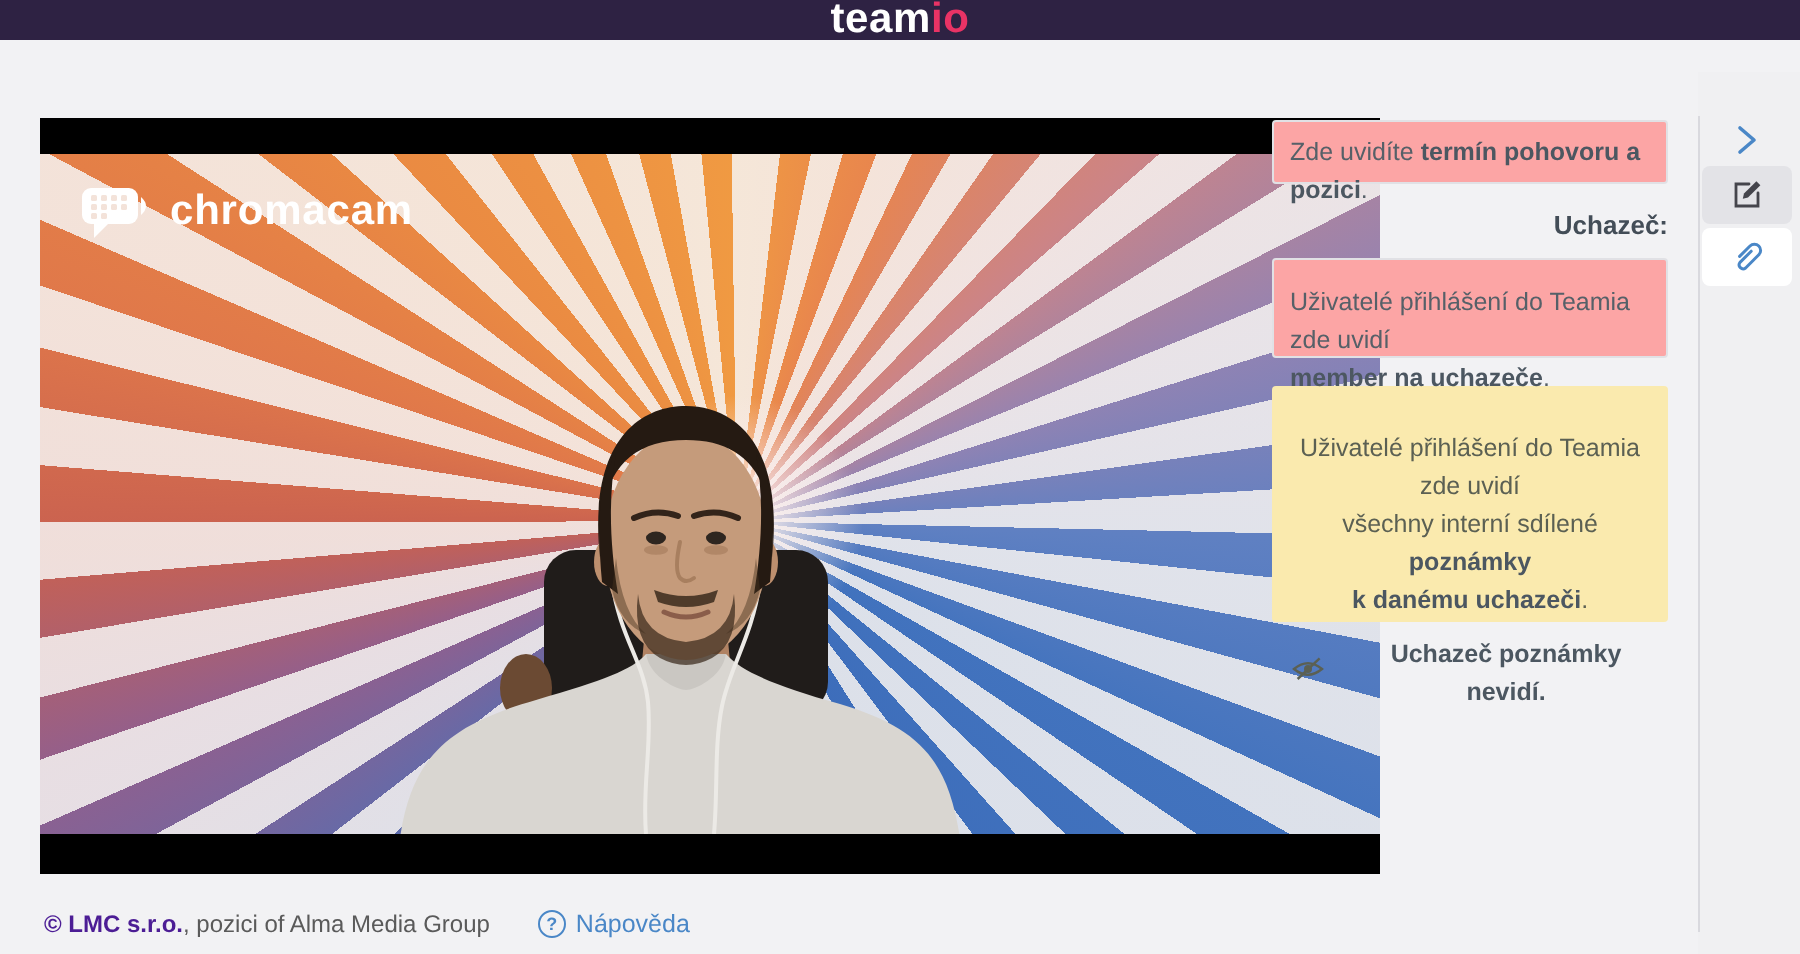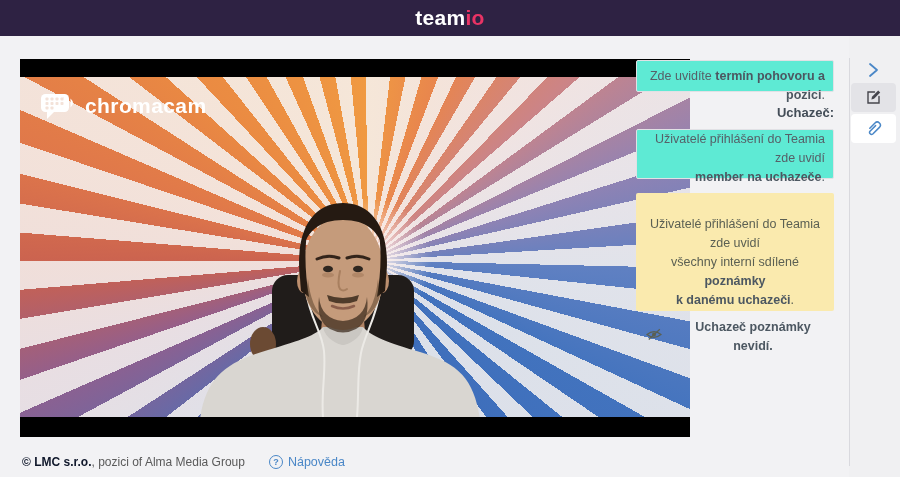--- a/index.html
+++ b/index.html
@@ -6,21 +6,21 @@
   html,body { width:900px; height:477px; overflow:hidden; }
   body {
     font-family:"Liberation Sans", sans-serif;
     background:#f2f2f4;
     position:relative;
     color:#566068;
   }
 
   
   .app-header {
-    position:absolute; top:0; left:0; width:900px; height:36px;
+    position:absolute; top:0; left:0; width:900px; height:20px;
     background:#2e2243;
     display:flex; align-items:center; justify-content:center;
   }
   .logo { font-size:21px; font-weight:700; letter-spacing:.3px; }
   .logo .t1 { color:#ffffff; }
   .logo .t2 { color:#e93365; }
 
   
   .video-frame {
     position:absolute; left:20px; top:59px; width:670px; height:378px;
@@ -46,23 +46,23 @@
     position:absolute; left:20px; top:15px;
     display:flex; align-items:center; gap:9px;
   }
   .watermark-text {
     color:#fff; font-size:21px; font-weight:700; letter-spacing:.4px;
   }
 
   
   .sidebar { position:absolute; left:636px; top:60px; width:198px; }
   .info-box {
-    background:#5eead4; border:1px solid #e1e1e5; border-radius:2px;
-    font-size:12.5px; line-height:19px; text-align:right;
-    color:#566068; padding:0 8px;
+    background:#fca5a5; border:1px solid #e1e1e5; border-radius:2px;
+    font-size:12.5px; line-height:19px; text-align:left;
+    color:#566068; padding:12px 8px;
   }
   .info-box b, .notes-box b, .candidate-label { font-weight:700; color:#4c5761; }
   .box-interview { height:32px; padding-top:6px; }
   .candidate-label {
     font-size:13px; margin:13px 0 9px 0; color:#434d57;text-align:right;
   }
   .box-contact { height:50px; }
   .notes-box {
     margin-top:14px; background:#faeaae; border-radius:2px;
     height:118px; padding:22px 10px 12px 10px;
@@ -88,21 +88,21 @@
     display:flex; align-items:center; justify-content:center; cursor:pointer;
   }
   .tab-notes { top:47px; background:#e3e3e7; }
   .tab-attach { top:78px; background:#ffffff; }
 
   
   .footer {
     position:absolute; left:22px; top:452px; width:860px; height:20px;
     font-size:12px; color:#5a5a5a; display:flex; align-items:center;
   }
-  .copyright b { color:#0f172a; font-weight:700; }
+  .copyright b { color:#4c1d95; font-weight:700; }
   .help-link {
     margin-left:24px; display:flex; align-items:center; gap:5px;
     color:#4a87c7; cursor:pointer; text-decoration:none; font-size:12.5px;
   }
   .help-badge {
     width:14px; height:14px; border:1.2px solid #4a87c7; border-radius:50%;
     font-size:9px; font-weight:700; color:#4a87c7;
     display:flex; align-items:center; justify-content:center;
   }
 </style>

